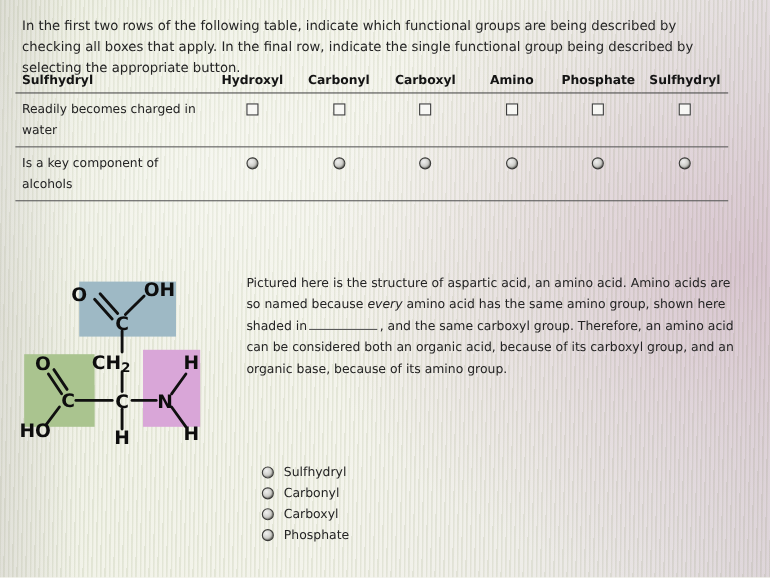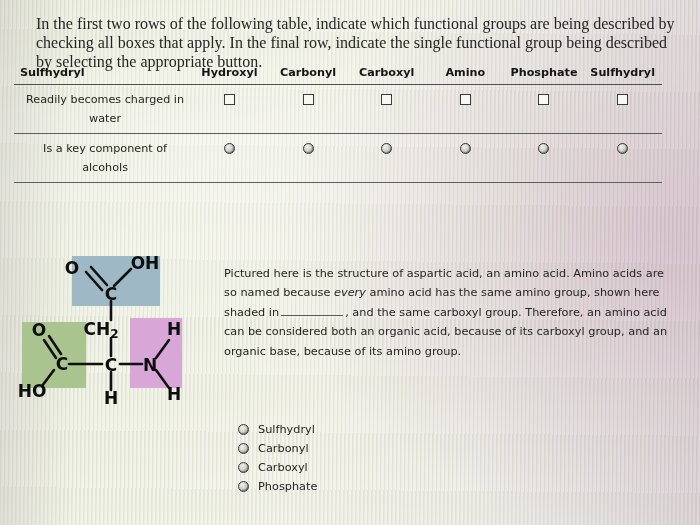--- a/index.html
+++ b/index.html
@@ -45,26 +45,25 @@
     pointer-events: none;
     background:
       radial-gradient(ellipse 520px 300px at 30% 30%, rgba(255,255,255,0.30), rgba(255,255,255,0) 60%),
       linear-gradient(90deg, rgba(150,140,150,0.16) 0%, rgba(255,255,255,0) 10%);
   }
   #content { position: absolute; inset: 0; }
 
   
   .intro {
     position: absolute;
-    left: 36px; top: 14px;
+    left: 20px; top: 14px;
     width: 648px;
-    font-size: 16px;
+    font-size: 12px;
     line-height: 19px;
     color: #242424;
-    font-family: Liberation Serif, serif;
   }
 
   
   .tbl {
     position: absolute;
     left: 14px; top: 66px;
     width: 648px;
   }
   .tbl table { border-collapse: collapse; width: 100%; }
   .tbl th, .tbl td { padding: 0; vertical-align: top; }
@@ -81,21 +80,21 @@
     text-align: left;
     padding-left: 6px;
   }
 
   .body-row td {
     border-bottom: 1px solid #5d5d5d;
     padding-top: 5px;
     padding-bottom: 5px;
   }
   .body-row td.desc {
-    text-align: center;
+    text-align: left;
     padding-left: 6px;
     font-size: 11.2px;
     line-height: 19px;
     color: #242424;
     margin-top: 46px;
   }
   .body-row td.ctrl { text-align: center; }
 
   
   col.c-desc { width: 176px; }
@@ -123,21 +122,21 @@
   .figure {
     position: absolute;
     left: 14px; top: 248px;
     width: 200px; height: 160px;
   }
   .figure svg { display: block; }
 
   
   .rtext {
     position: absolute;
-    left: 224px; top: 264px;
+    left: 224px; top: 248px;
     width: 450px;
     font-size: 11.3px;
     line-height: 19.4px;
     color: #242424;
   }
   .rtext p { margin: 0 0 17px 0; }
   .rtext p:last-child { margin-bottom: 0; }
   .blank {
     display: inline-block;
     width: 62px;

